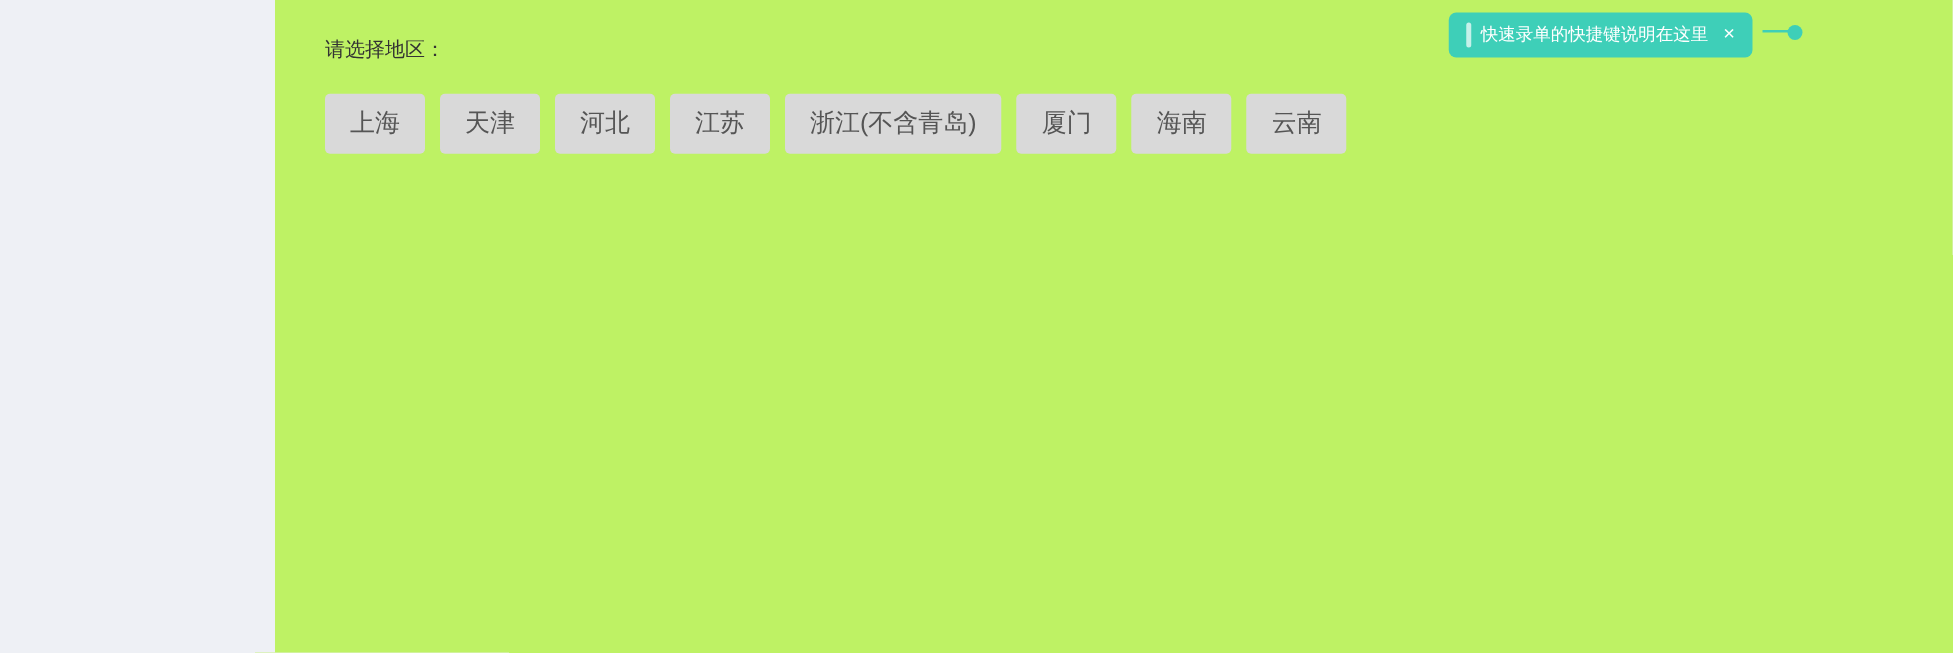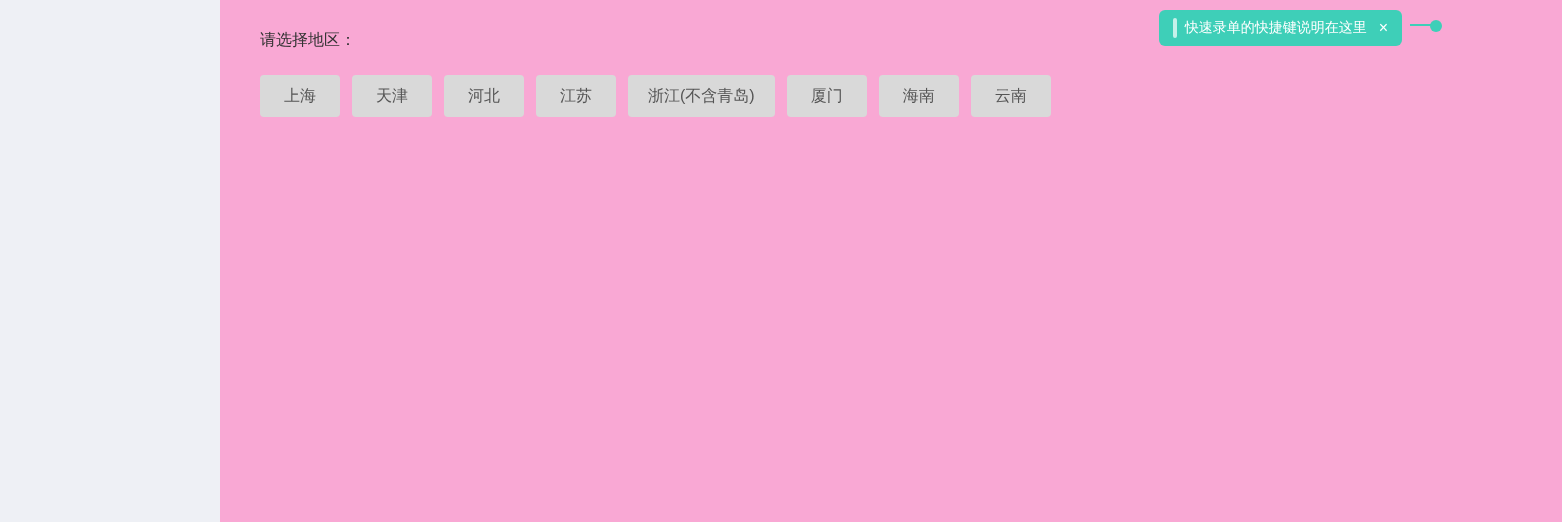--- a/index.html
+++ b/index.html
@@ -25,21 +25,21 @@
       height: 522px;
       background: #eef0f5;
     }
 
     .main-content {
       position: absolute;
       left: 220px;
       top: 0;
       width: 1342px;
       height: 522px;
-      background: #f9a8d4;
+      background: #bef264;
       padding: 30px 40px;
     }
 
     .page-label {
       font-size: 16px;
       color: #333;
       margin-bottom: 24px;
       font-weight: normal;
     }
 
@@ -48,21 +48,21 @@
       flex-wrap: wrap;
       gap: 12px;
       align-items: flex-start;
     }
 
     .region-btn {
       background: #d9d9d9;
       border: none;
       border-radius: 4px;
       padding: 10px 20px;
-      font-size: 16px;
+      font-size: 20px;
       color: #555;
       cursor: pointer;
       white-space: nowrap;
       min-width: 80px;
       text-align: center;
       line-height: 1.4;
     }
 
     .tooltip-popup {
       position: absolute;

